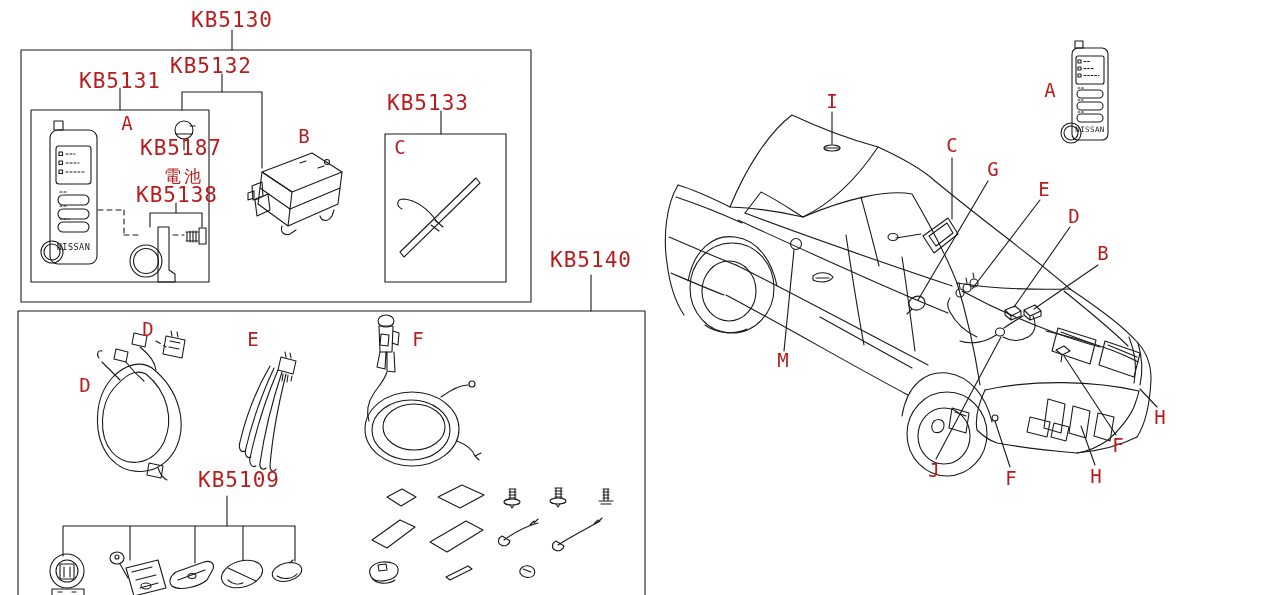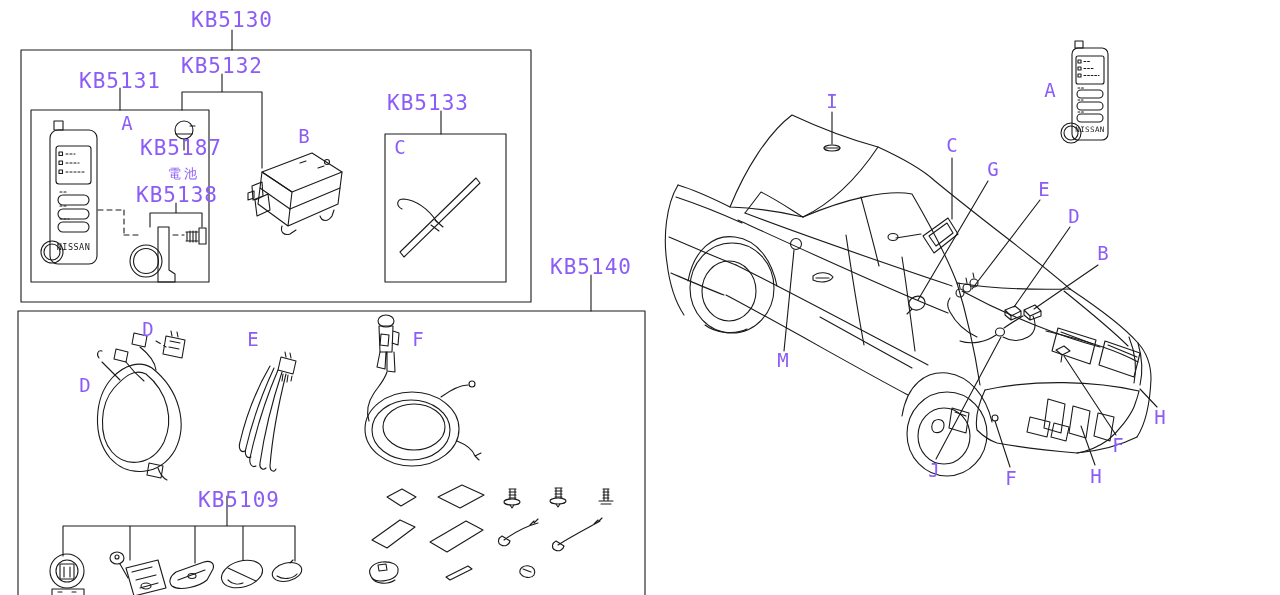--- a/index.html
+++ b/index.html
@@ -1,23 +1,23 @@
 <!DOCTYPE html>
 <html><head>
 <meta charset="utf-8">
 <style>
   html,body{margin:0;padding:0;background:#fff;}
   .stage{position:relative;width:1280px;height:595px;background:#ffffff;overflow:hidden;
          font-family:"DejaVu Sans Mono","Liberation Mono",monospace;color:#1a1a1a;}
   .art{position:absolute;left:0;top:0;}
   .lbl{position:absolute;transform:translateX(-50%);white-space:nowrap;line-height:1;
-       color:#8b5cf6;user-select:none;}
+       color:#b91c1c;user-select:none;}
   .kb{font-size:21px;letter-spacing:1px;}
   .lt{font-size:19px;}
-  .jp{font-size:13px;letter-spacing:3px;font-family:Liberation Mono, monospace;}
+  .jp{font-size:17px;letter-spacing:3px;font-family:Liberation Serif, serif;}
 </style>
 </head>
 <body>
 
 <div class="stage">
 
   <svg class="art" width="1280" height="595" viewBox="0 0 1280 595" fill="none" stroke="#1a1a1a" stroke-width="1.1" stroke-linecap="round" stroke-linejoin="round">
 
     <rect x="21" y="50" width="510" height="252"></rect>
     <rect x="31" y="110" width="178" height="172"></rect>
@@ -250,27 +250,27 @@
       <line x1="1078" y1="100" x2="1083" y2="100" stroke-dasharray="1.8 1.8"></line>
       <rect x="1077" y="102" width="26" height="8" rx="4"></rect>
       <line x1="1078" y1="112" x2="1084" y2="112" stroke-dasharray="1.8 1.8"></line>
       <rect x="1077" y="114" width="26" height="8" rx="4"></rect>
       <text x="1090" y="132" text-anchor="middle" stroke="none" fill="#1a1a1a" style="font-size:7.5px;font-family:'DejaVu Sans Mono',monospace;letter-spacing:.4px">NISSAN</text>
     </g>
   </svg>
 
   <div class="lbl kb" style="left:232px;top:10px">KB5130</div>
   <div class="lbl kb" style="left:120px;top:71px">KB5131</div>
-  <div class="lbl kb" style="left:222px;top:56px">KB5132</div>
+  <div class="lbl kb" style="left:211px;top:56px">KB5132</div>
   <div class="lbl kb" style="left:428px;top:93px">KB5133</div>
   <div class="lbl kb" style="left:181px;top:138px">KB5187</div>
   <div class="lbl jp" style="left:184px;top:168px">電池</div>
   <div class="lbl kb" style="left:177px;top:185px">KB5138</div>
-  <div class="lbl kb" style="left:591px;top:257px">KB5140</div>
-  <div class="lbl kb" style="left:239px;top:490px">KB5109</div>
+  <div class="lbl kb" style="left:591px;top:250px">KB5140</div>
+  <div class="lbl kb" style="left:239px;top:470px">KB5109</div>
 
   <div class="lbl lt" style="left:127px;top:114px">A</div>
   <div class="lbl lt" style="left:304px;top:127px">B</div>
   <div class="lbl lt" style="left:400px;top:138px">C</div>
   <div class="lbl lt" style="left:148px;top:320px">D</div>
   <div class="lbl lt" style="left:85px;top:376px">D</div>
   <div class="lbl lt" style="left:253px;top:330px">E</div>
   <div class="lbl lt" style="left:418px;top:330px">F</div>
 
   <div class="lbl lt" style="left:832px;top:92px">I</div>

